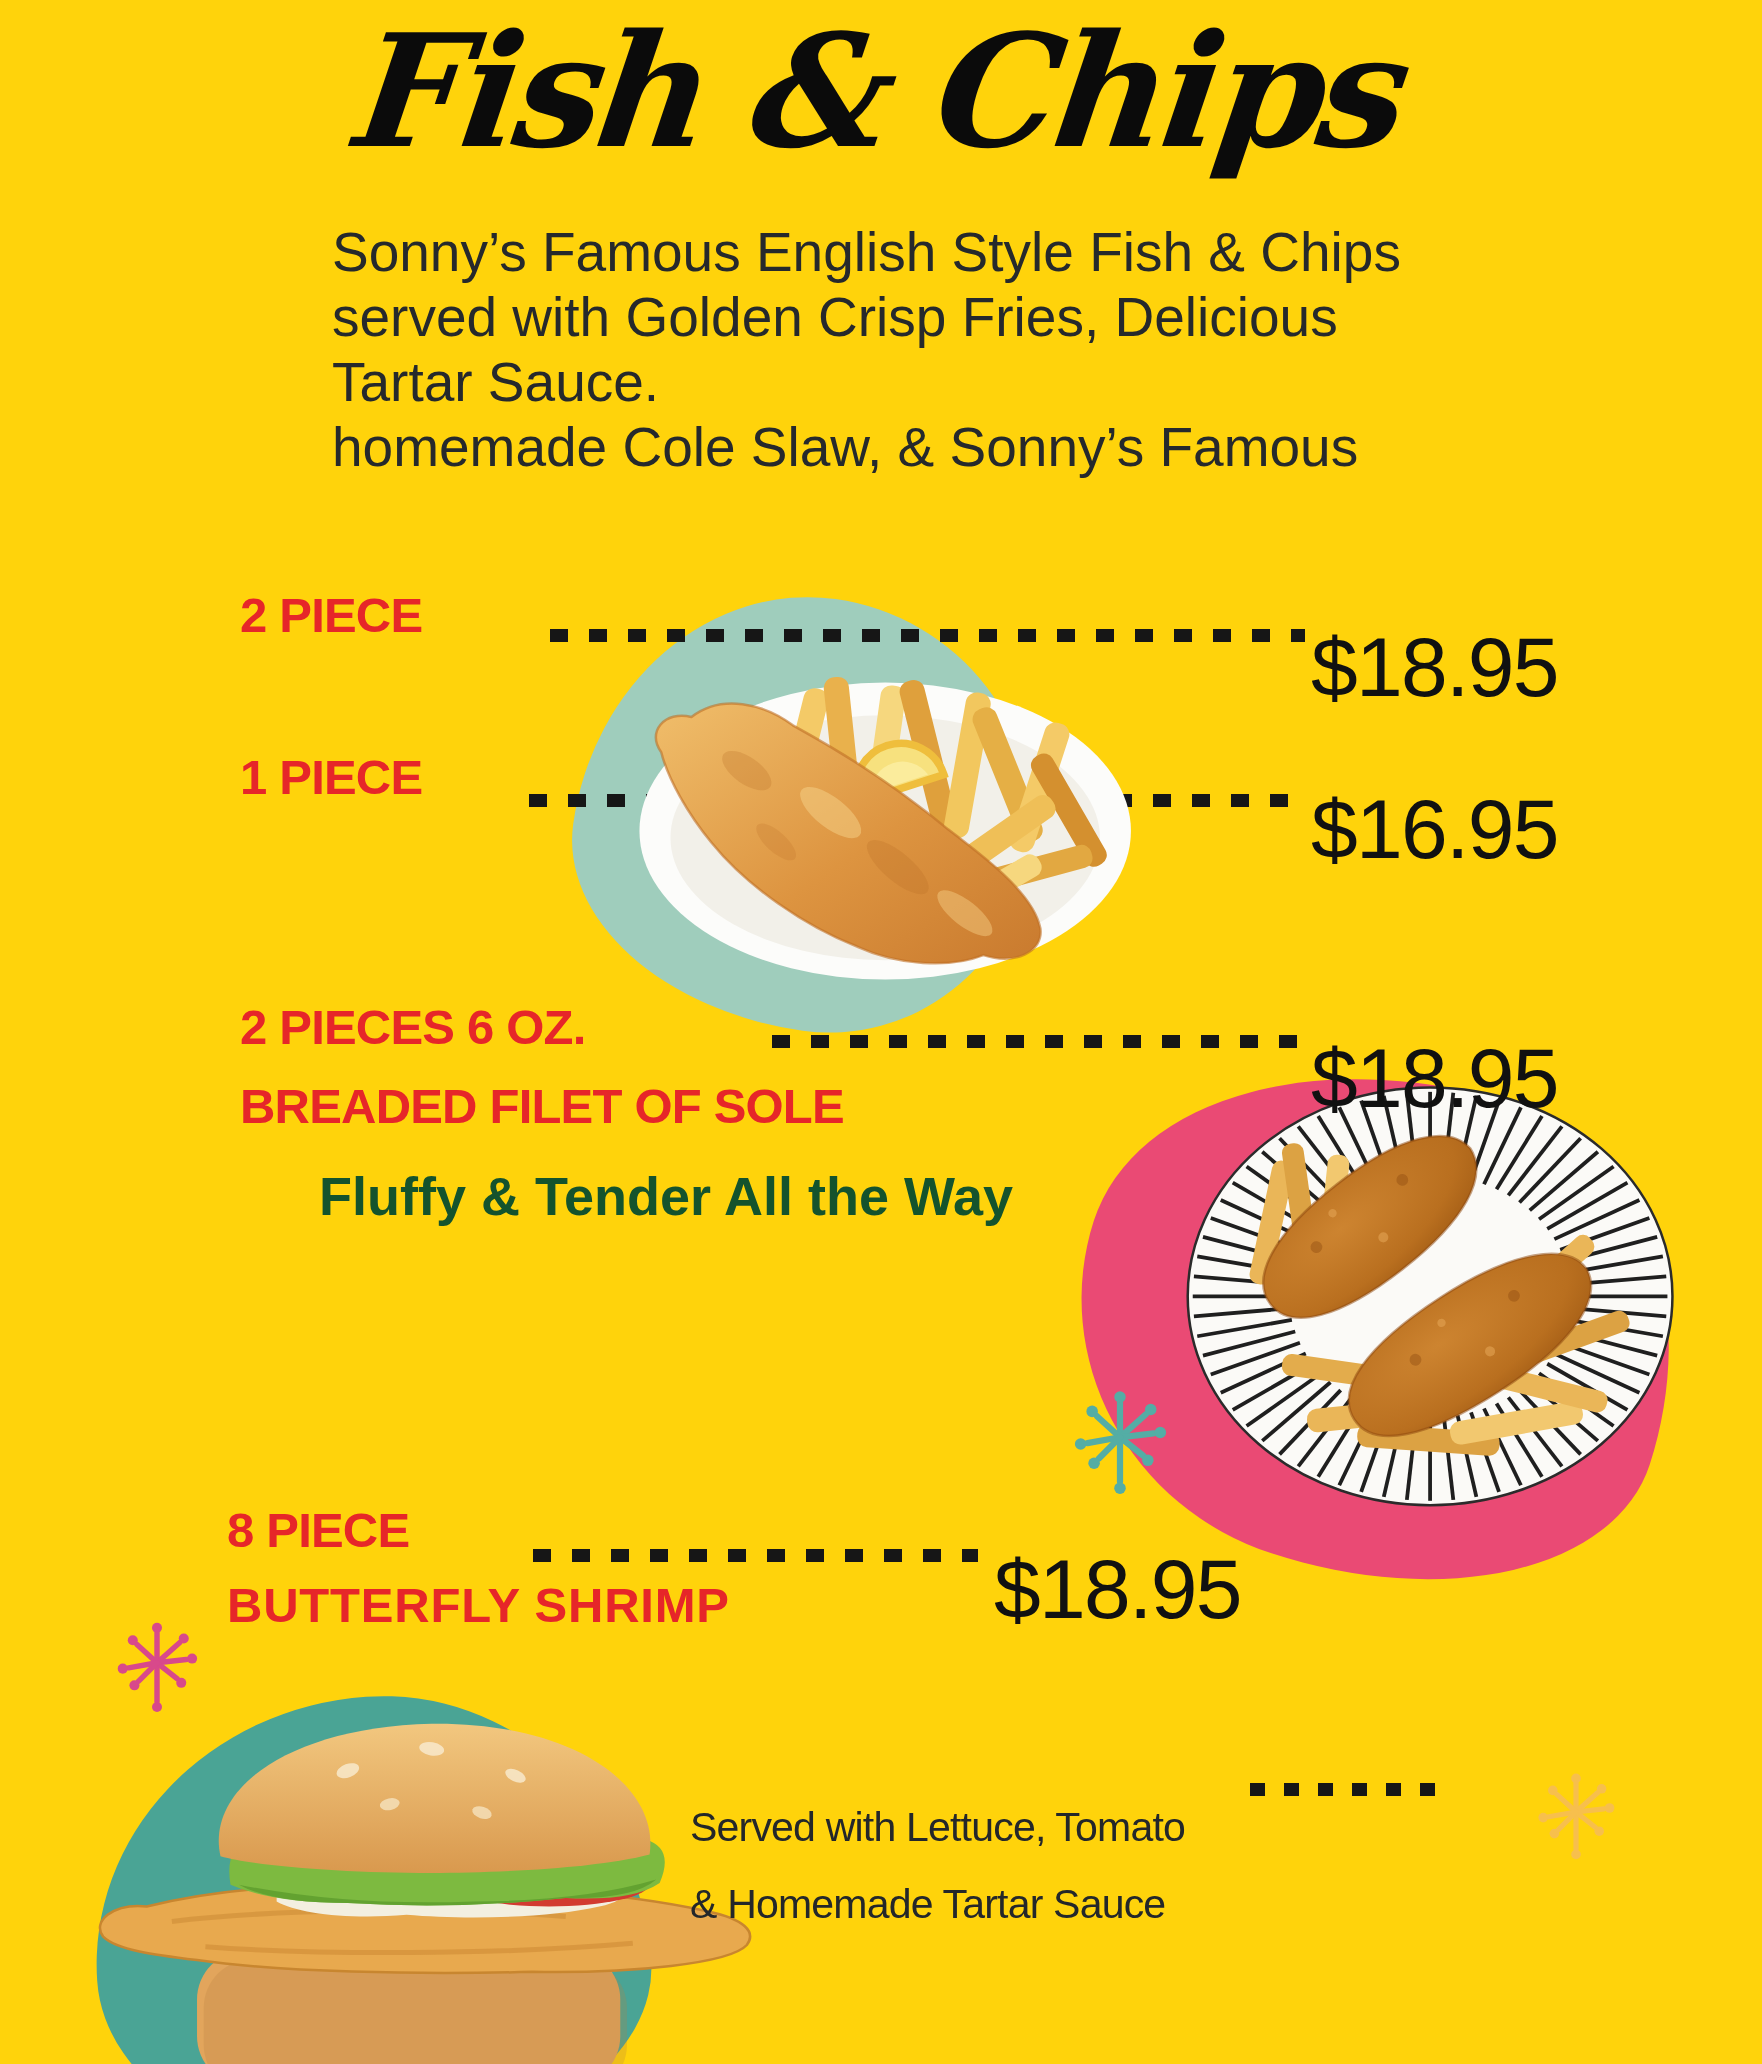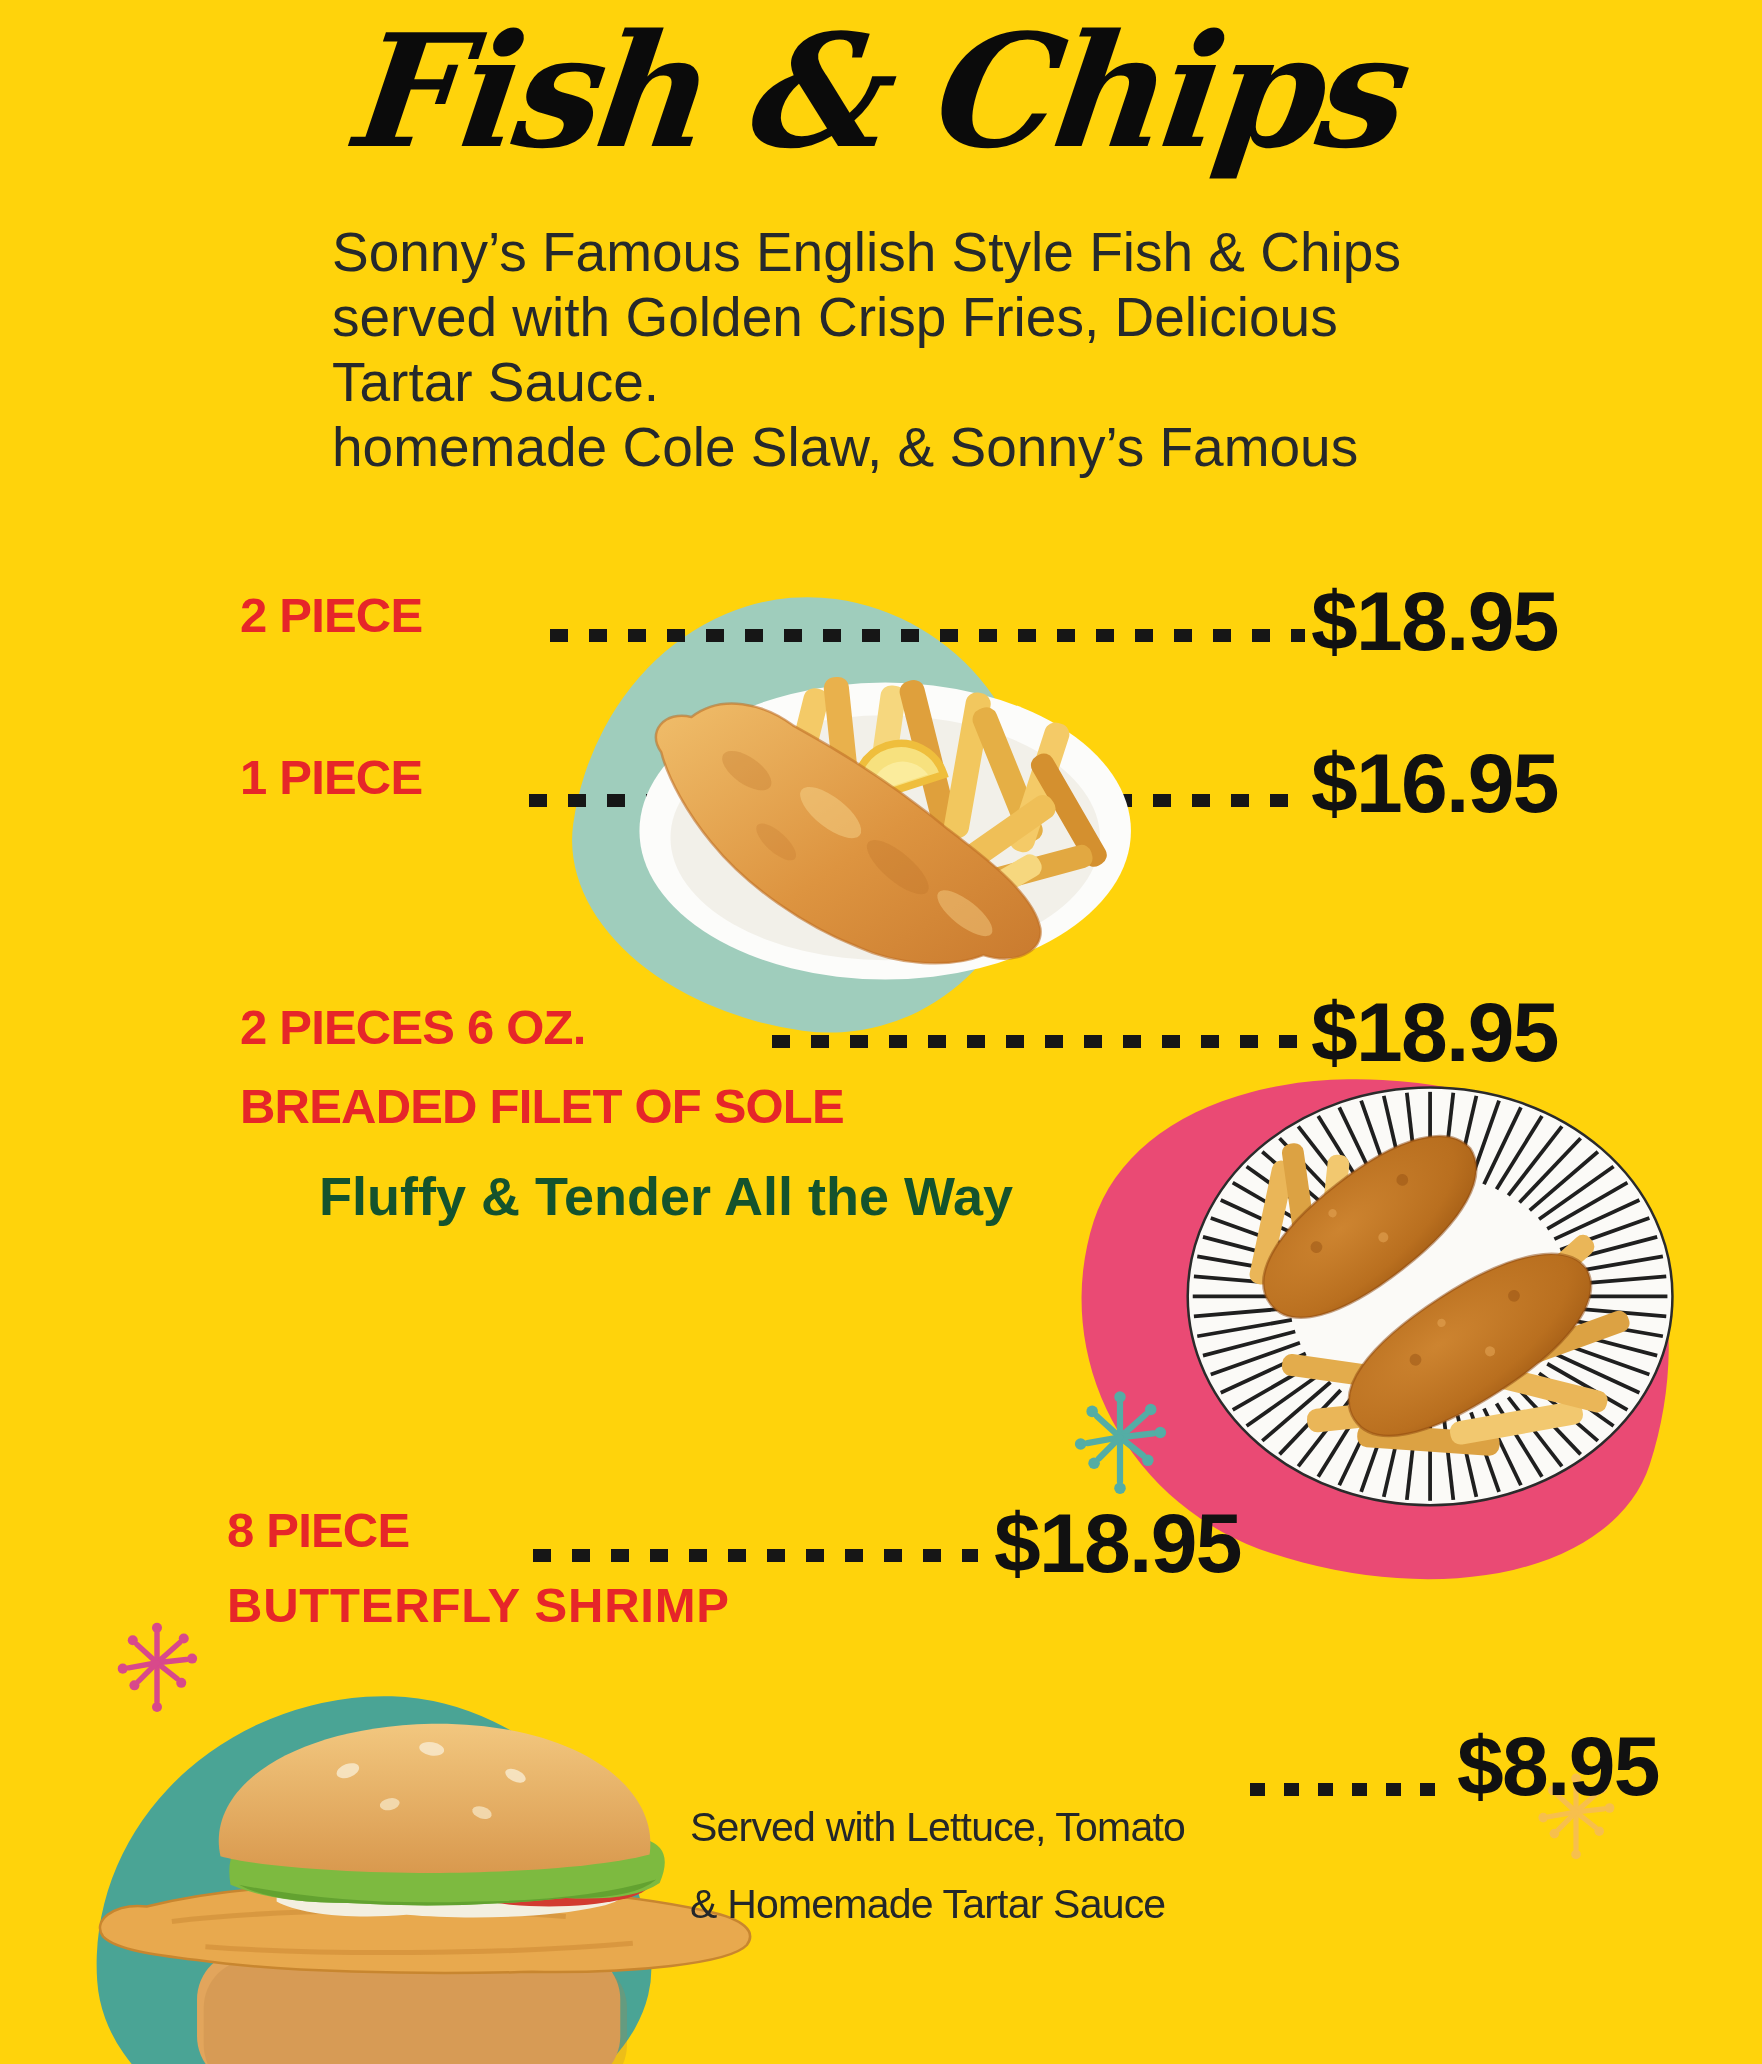--- a/index.html
+++ b/index.html
@@ -18,22 +18,23 @@
     position:absolute; left:312px; top:220px; z-index:6;
     font-size:55px; line-height:65px; color:var(--description-gray,#26292C);margin-left:20px;
   }
   .item-label{
     position:absolute; z-index:6; white-space:nowrap;
     font-weight:bold; font-size:49px; letter-spacing:-0.8px;
     color:var(--accent-red,#E62629);
   }
   .price{
     position:absolute; z-index:6; white-space:nowrap;
-    font-weight:bold; font-size:84px; letter-spacing:-1.7px;
+    font-weight:normal; font-size:84px; letter-spacing:-1.7px;
     color:var(--text-black,#111);
+    margin-top:46px;
   }
   .leader{
     position:absolute; z-index:2; height:12.6px;
     background-image:repeating-linear-gradient(90deg,#161616 0px,#161616 17.6px,transparent 17.6px,transparent 39px);
   }
   .tagline{
     position:absolute; z-index:6; white-space:nowrap;
     font-weight:bold; font-size:54px; color:#14532d;
   }
   .item-desc-line{
@@ -326,18 +327,17 @@
       <ellipse cx="350" cy="110" rx="12" ry="7" fill="#F8E9CB" opacity=".7" transform="rotate(-12 350 110)"></ellipse>
       <ellipse cx="460" cy="120" rx="12" ry="7" fill="#F8E9CB" opacity=".7" transform="rotate(18 460 120)"></ellipse>
     </g>
   </svg>
 
   <svg class="star star-orange" width="80" height="112" viewBox="0 0 100 140">
       <use href="#atomic-star"></use>
     </svg>
 
   <div class="leader" style="left:1250px;top:1783px;width:197px;background-image:repeating-linear-gradient(90deg,#161616 0px,#161616 15px,transparent 15px,transparent 34px)"></div>
-  <div class="price" style="left:1457px;top:1718px">$8.95</div>
   <div class="item-desc-line" style="left:690px;top:1804px">Served with Lettuce, Tomato</div>
   <div class="item-desc-line" style="left:690px;top:1881px">&amp; Homemade Tartar Sauce</div>
 
 </div>
 
 
 </body></html>

